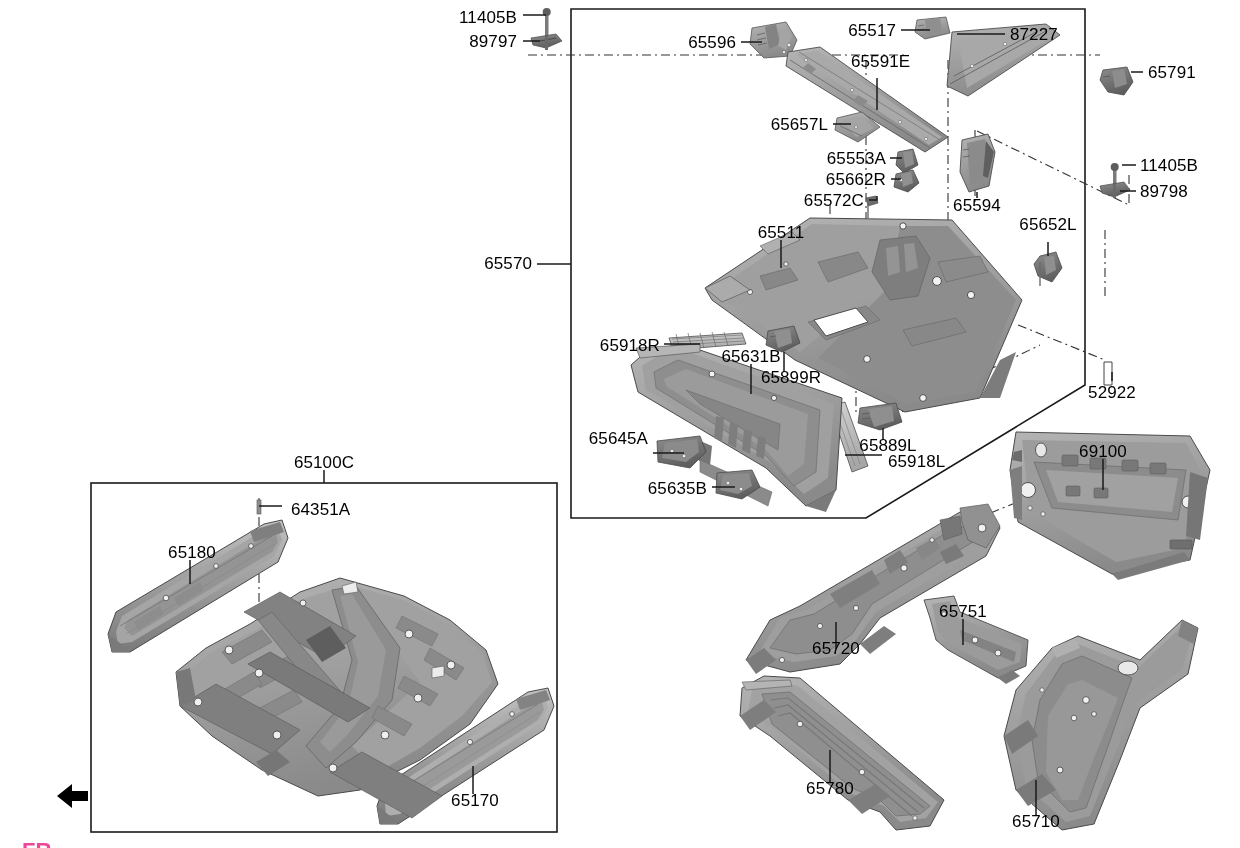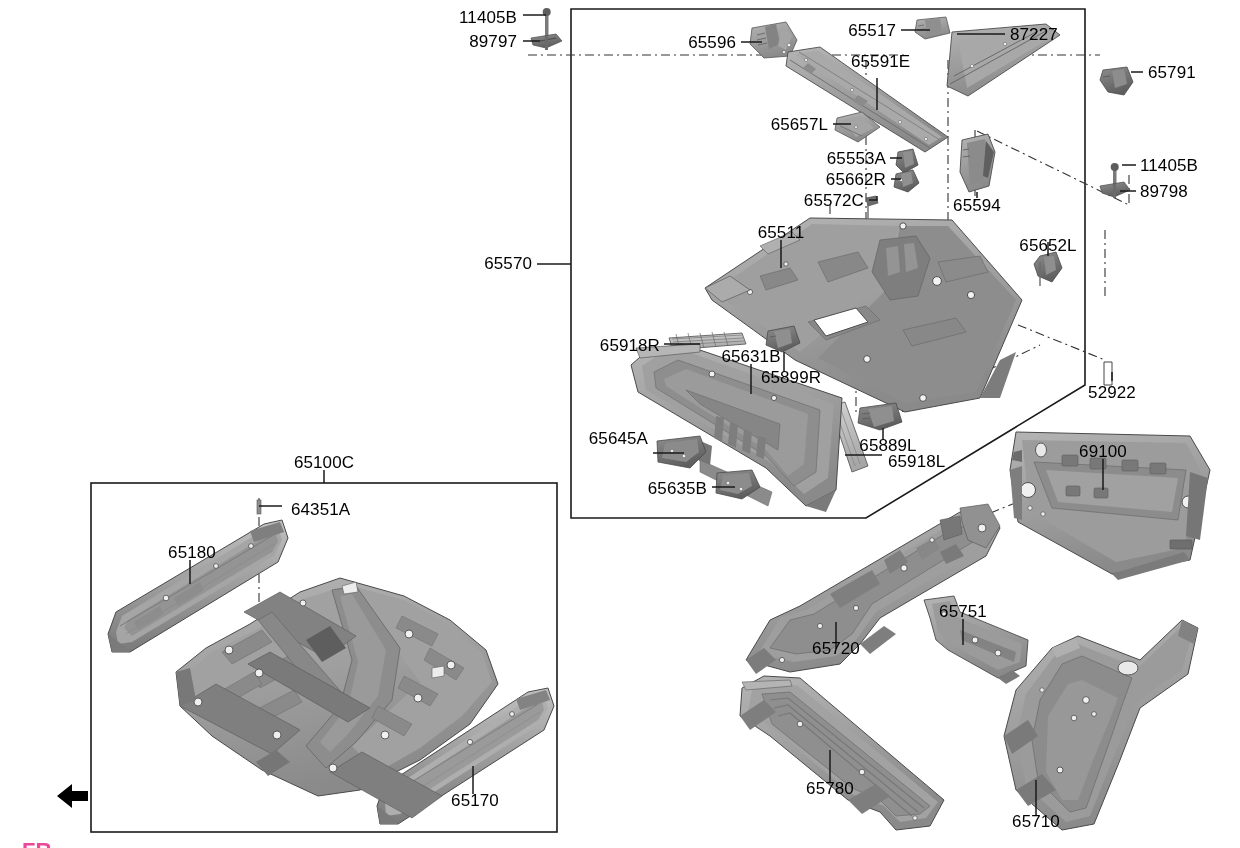--- a/index.html
+++ b/index.html
@@ -461,21 +461,21 @@
   <div class="lbl" style="left:851px;top:53px">65591E</div>
   <div class="lbl" style="left:1148px;top:64px">65791</div>
   <div class="lbl r" style="left:828px;top:116px">65657L</div>
   <div class="lbl r" style="left:886px;top:150px">65553A</div>
   <div class="lbl r" style="left:886px;top:171px">65662R</div>
   <div class="lbl r" style="left:864px;top:192px">65572C</div>
   <div class="lbl c" style="left:977px;top:197px">65594</div>
   <div class="lbl" style="left:1140px;top:157px">11405B</div>
   <div class="lbl" style="left:1140px;top:183px">89798</div>
   <div class="lbl c" style="left:781px;top:224px">65511</div>
-  <div class="lbl c" style="left:1048px;top:237px">65652L</div>
+  <div class="lbl c" style="left:1048px;top:216px">65652L</div>
   <div class="lbl r" style="left:532px;top:255px">65570</div>
   <div class="lbl r" style="left:660px;top:337px">65918R</div>
   <div class="lbl c" style="left:751px;top:348px">65631B</div>
   <div class="lbl c" style="left:791px;top:369px">65899R</div>
   <div class="lbl c" style="left:1112px;top:384px">52922</div>
   <div class="lbl c" style="left:888px;top:437px">65889L</div>
   <div class="lbl" style="left:888px;top:453px">65918L</div>
   <div class="lbl r" style="left:648px;top:430px">65645A</div>
   <div class="lbl r" style="left:707px;top:480px">65635B</div>
   <div class="lbl c" style="left:1103px;top:443px">69100</div>

